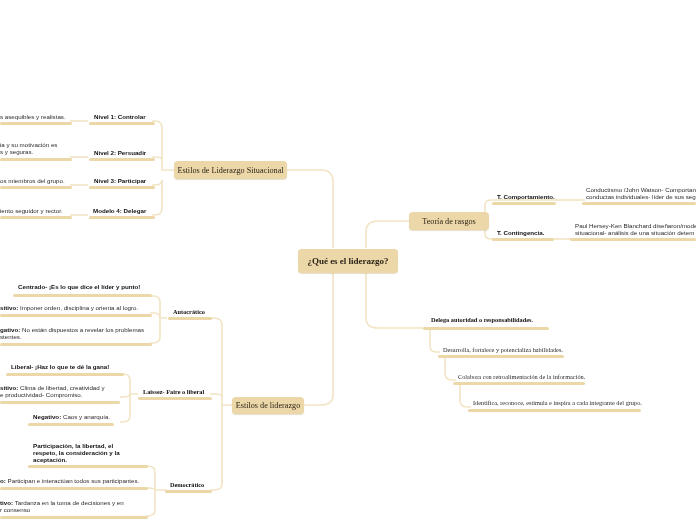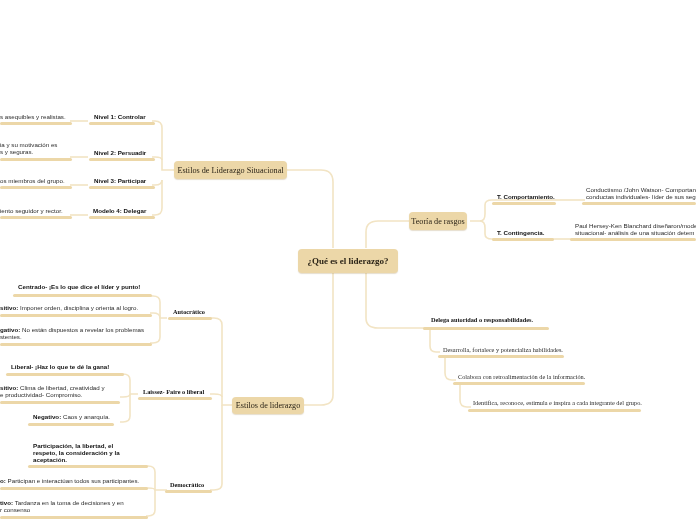--- a/index.html
+++ b/index.html
@@ -89,21 +89,21 @@
 <div class="node bold" style="left:94px;top:177px;">Nivel 3: Participar</div>
 <div class="line" style="left:89px;top:186px;width:66px;"></div>
 <div class="node" style="left:0;top:177px;">os miembros del grupo.</div>
 <div class="line" style="left:0;top:186px;width:72px;"></div>
 
 <div class="node bold" style="left:93px;top:207px;">Modelo 4: Delegar</div>
 <div class="line" style="left:89px;top:216px;width:66px;"></div>
 <div class="node" style="left:0;top:207px;">iento seguidor y rector.</div>
 <div class="line" style="left:0;top:216px;width:72px;"></div>
 
-<div class="topic main" style="left:409px;top:212px;width:58px;height:18px;">
+<div class="topic main" style="left:409px;top:212px;width:80px;height:18px;">
   <span>Teoría de rasgos</span>
 </div>
 
 <div class="node bold" style="left:497px;top:193px;">T. Comportamiento.</div>
 <div class="line" style="left:492px;top:202px;width:64px;"></div>
 <div class="node" style="left:586px;top:186px;">Conductismo /John Watson- Comportan</div>
 <div class="node" style="left:586px;top:193px;">conductas individuales- líder de sus seg</div>
 <div class="line" style="left:582px;top:202px;width:114px;"></div>
 
 <div class="node bold" style="left:497px;top:229px;">T. Contingencia.</div>

